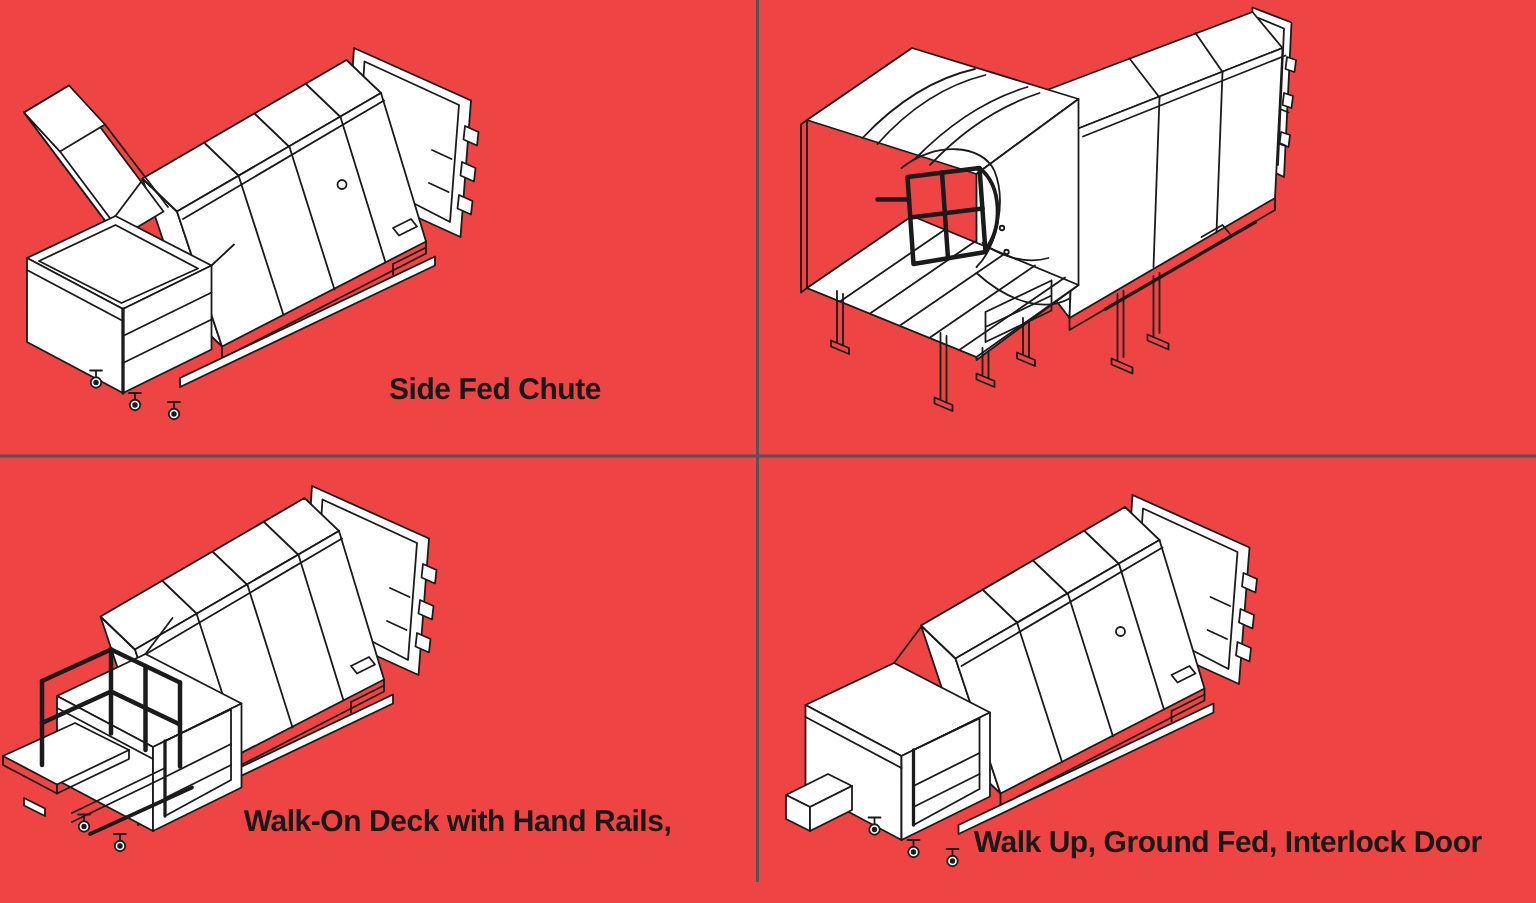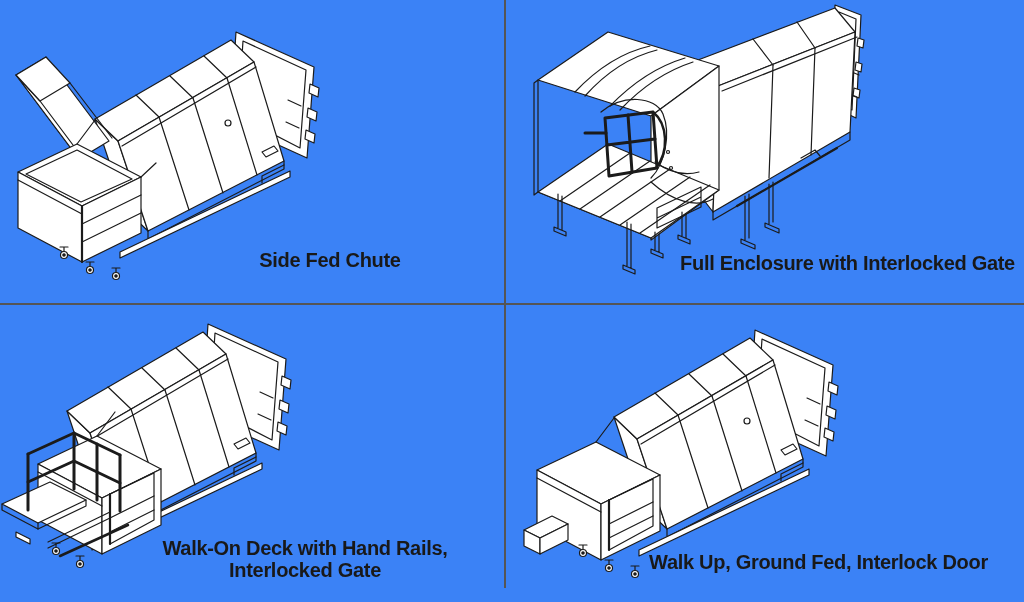--- a/index.html
+++ b/index.html
@@ -1,18 +1,18 @@
 <!DOCTYPE html>
 <html><head>
 <meta charset="utf-8">
 <style>
   html,body{margin:0;padding:0;background:#fff;}
   body{width:1024px;height:602px;position:relative;overflow:hidden;
        font-family:"Liberation Sans",sans-serif;}
-  .canvas{position:absolute;left:0;top:0;width:1024px;height:602px;background:#3b82f6;}
+  .canvas{position:absolute;left:0;top:0;width:1024px;height:602px;background:#ef4444;}
   .divider-v{position:absolute;left:504px;top:0;width:2px;height:588px;}
   .divider-h{position:absolute;left:0;top:303px;width:1024px;height:2px;}
   .panel-svg{position:absolute;}
   .caption{position:absolute;font-weight:bold;font-size:20px;color:#191919;
            text-align:center;line-height:22px;letter-spacing:-0.3px;}
   .caption-line{display:block;}
   .caption-line:empty{display:none;}
   svg{display:block;}
 </style>
 </head>
@@ -198,26 +198,21 @@
     </g>
   </svg>
 
   <div class="divider-v" style="background: rgb(85, 85, 85);"></div>
   <div class="divider-h" style="background: rgb(85, 85, 85);"></div>
 
   <div class="caption" style="left:180px;top:249px;width:300px">
     <span class="caption-line">Side Fed Chute</span>
 
   </div>
-  <div class="caption" style="left:670px;top:252px;width:355px">
-    <span class="caption-line">Full Enclosure with Interlocked Gate</span>
-
-  </div>
   <div class="caption" style="left:150px;top:537px;width:310px">
     <span class="caption-line">Walk-On Deck with Hand Rails,</span>
-    <span class="caption-line">Interlocked Gate</span>
   </div>
   <div class="caption" style="left:641px;top:551px;width:355px">
     <span class="caption-line">Walk Up, Ground Fed, Interlock Door</span>
 
   </div>
 
 </div>
 
 </body></html>

